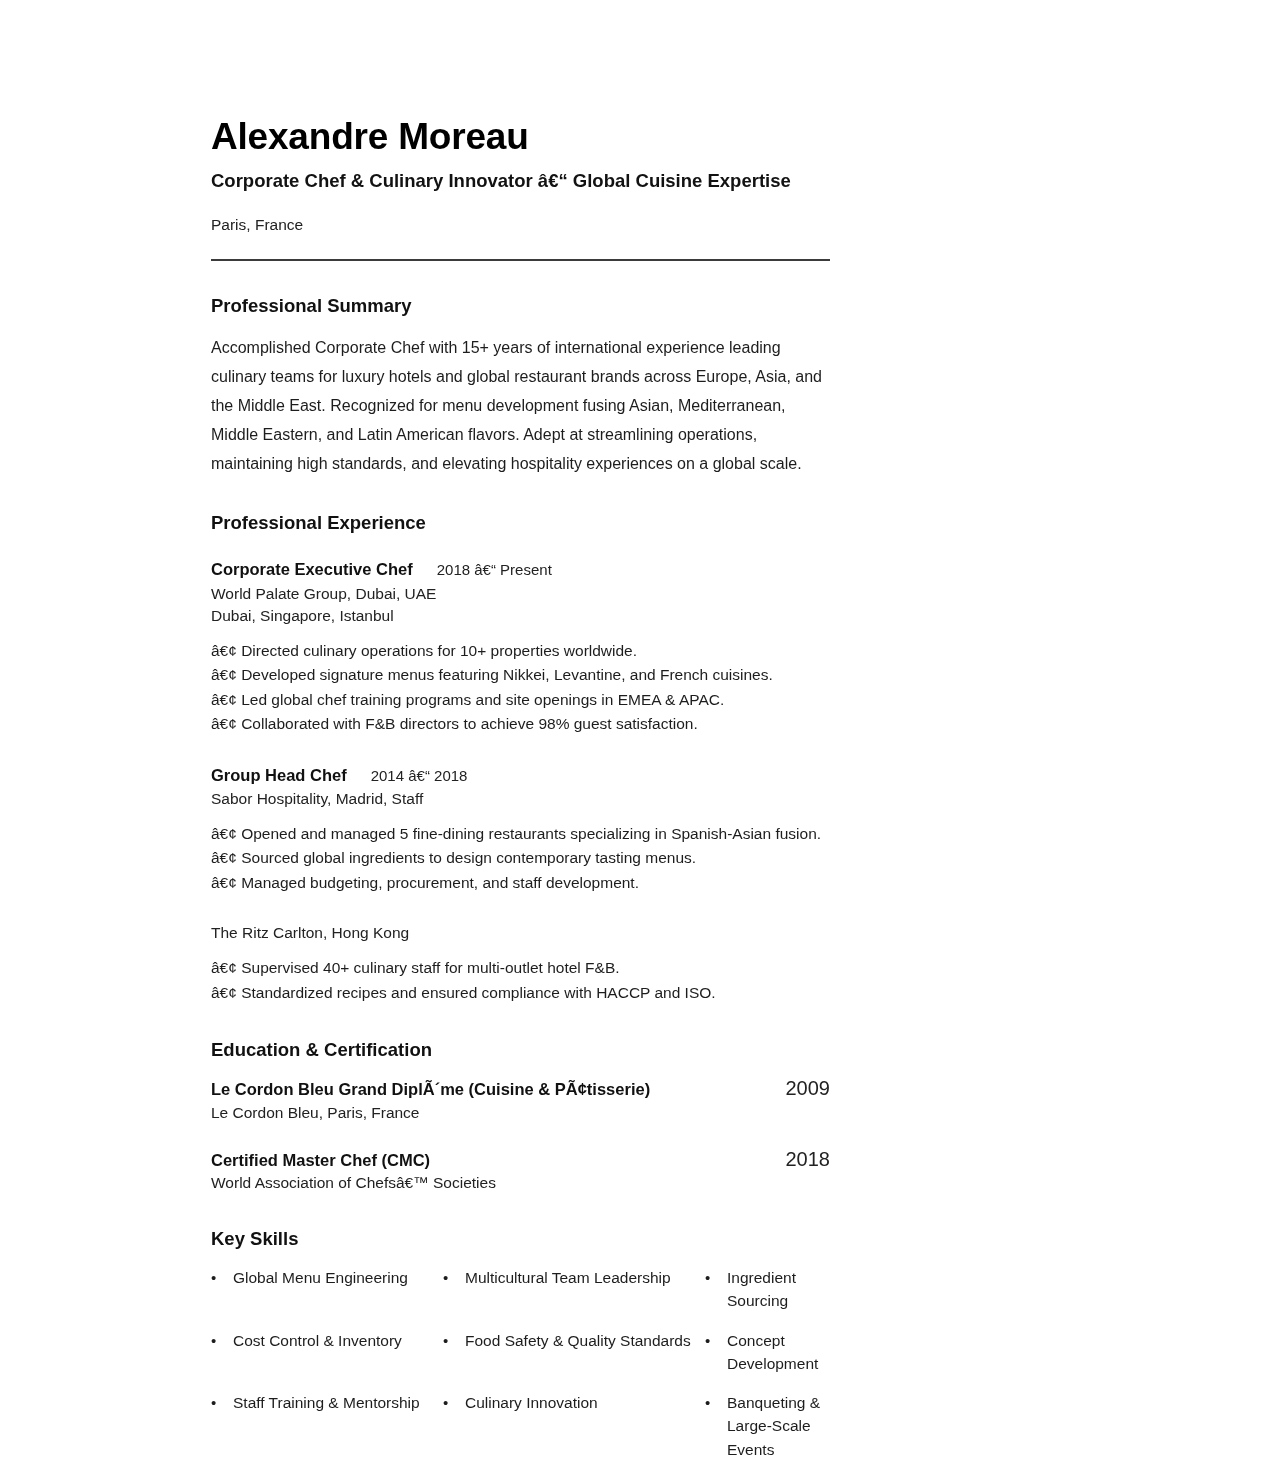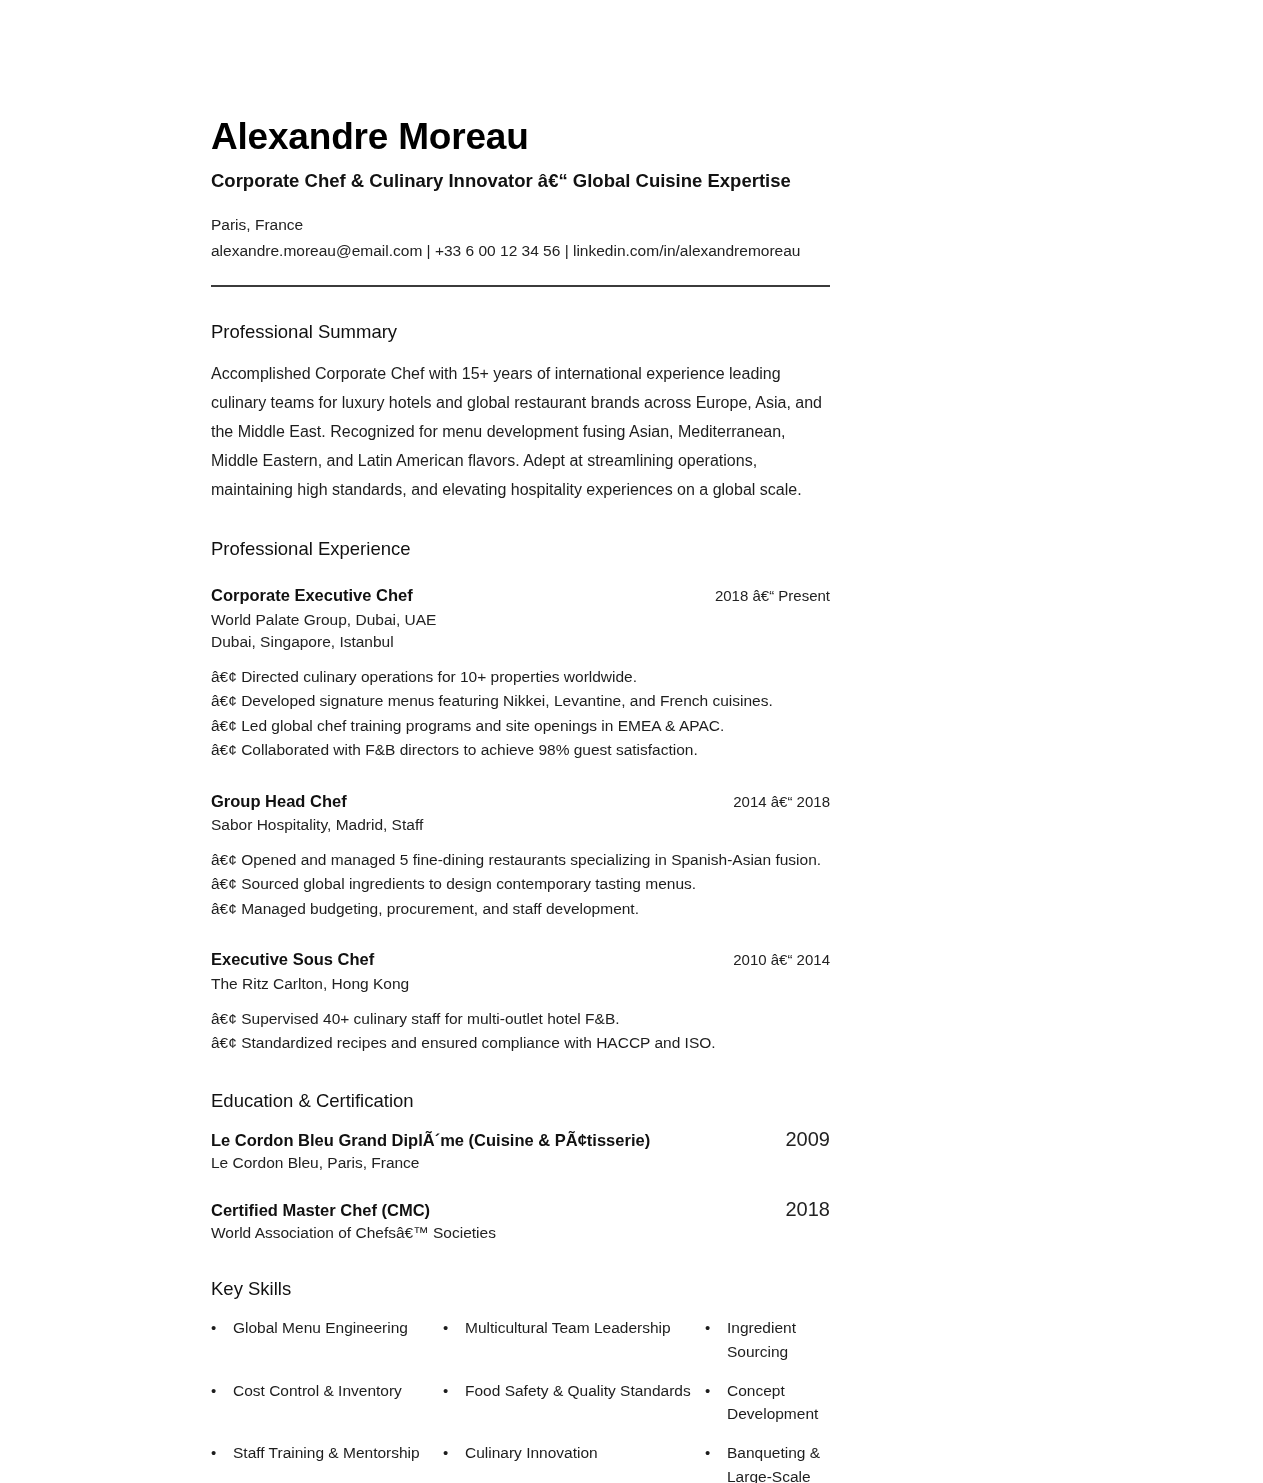--- a/index.html
+++ b/index.html
@@ -56,40 +56,39 @@
     border: 0;
     border-top: 2px solid #3b3b3b;
     margin: 22px 0 0 0;
     width: 100%;
   }
 
   
   .section { margin-top: 33px; }
   .section-heading {
     font-size: 18.5px;
-    font-weight: normal;
+    font-weight: bold;
     margin: 0 0 16px 0;
     color: #111111;
     line-height: 1.25;
   }
   .summary-text {
     font-size: 16px;
     line-height: 1.82;
     margin: 0;
     color: #1d1d1d;
     max-width: 840px;
   }
 
   
   .exp-entry { margin-bottom: 27px; }
   .exp-entry:last-child { margin-bottom: 0; }
   .exp-head {
     display: flex;
     align-items: baseline;
-    justify-content: space-between;
     gap: 24px;
     margin-top: 24px;
   }
   .exp-role {
     font-size: 16.5px;
     font-weight: bold;
     color: #111111;
     line-height: 1.35;
   }
   .exp-dates {
@@ -174,21 +173,20 @@
 </style>
 </head>
 <body>
 
 <div class="page">
 
   <div class="header">
     <h1 class="cand-name">Alexandre Moreau</h1>
     <div class="cand-tagline">Corporate Chef &amp; Culinary Innovator â€“ Global Cuisine Expertise</div>
     <div class="cand-location">Paris, France</div>
-    <div class="cand-contact">alexandre.moreau@email.com | +33 6 00 12 34 56 | linkedin.com/in/alexandremoreau</div>
     <hr class="header-rule">
   </div>
 
   <div class="section">
     <h2 class="section-heading">Professional Summary</h2>
     <p class="summary-text">Accomplished Corporate Chef with 15+ years of international experience leading culinary teams for luxury hotels and global restaurant brands across Europe, Asia, and the Middle East. Recognized for menu development fusing Asian, Mediterranean, Middle Eastern, and Latin American flavors. Adept at streamlining operations, maintaining high standards, and elevating hospitality experiences on a global scale.</p>
   </div>
 
   <div class="section">
     <h2 class="section-heading">Professional Experience</h2>
@@ -213,24 +211,20 @@
             <div class="exp-dates">2014 â€“ 2018</div>
           </div>
           <div class="exp-company">Sabor Hospitality, Madrid, Staff</div>
           <ul class="exp-bullets">
             <li>â€¢ Opened and managed 5 fine-dining restaurants specializing in Spanish-Asian fusion.</li>
             <li>â€¢ Sourced global ingredients to design contemporary tasting menus.</li>
             <li>â€¢ Managed budgeting, procurement, and staff development.</li>
           </ul>
         </div>
         <div class="exp-entry">
-          <div class="exp-head">
-            <div class="exp-role">Executive Sous Chef</div>
-            <div class="exp-dates">2010 â€“ 2014</div>
-          </div>
           <div class="exp-company">The Ritz Carlton, Hong Kong</div>
           <ul class="exp-bullets">
             <li>â€¢ Supervised 40+ culinary staff for multi-outlet hotel F&amp;B.</li>
             <li>â€¢ Standardized recipes and ensured compliance with HACCP and ISO.</li>
           </ul>
         </div>
       </div>
   </div>
 
   <div class="section">

